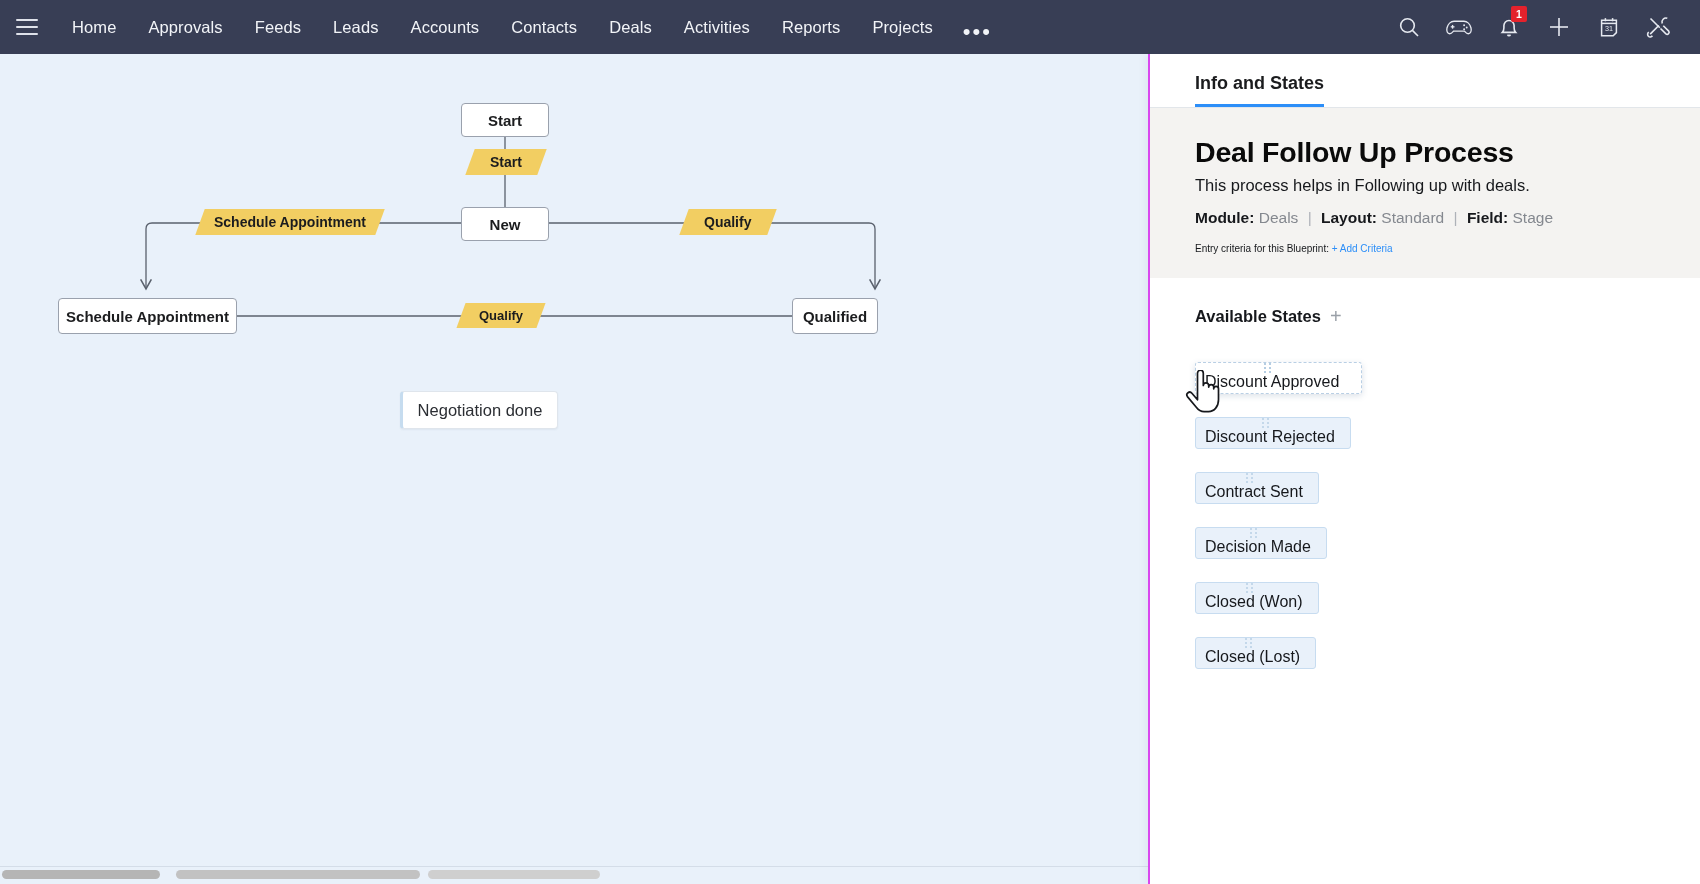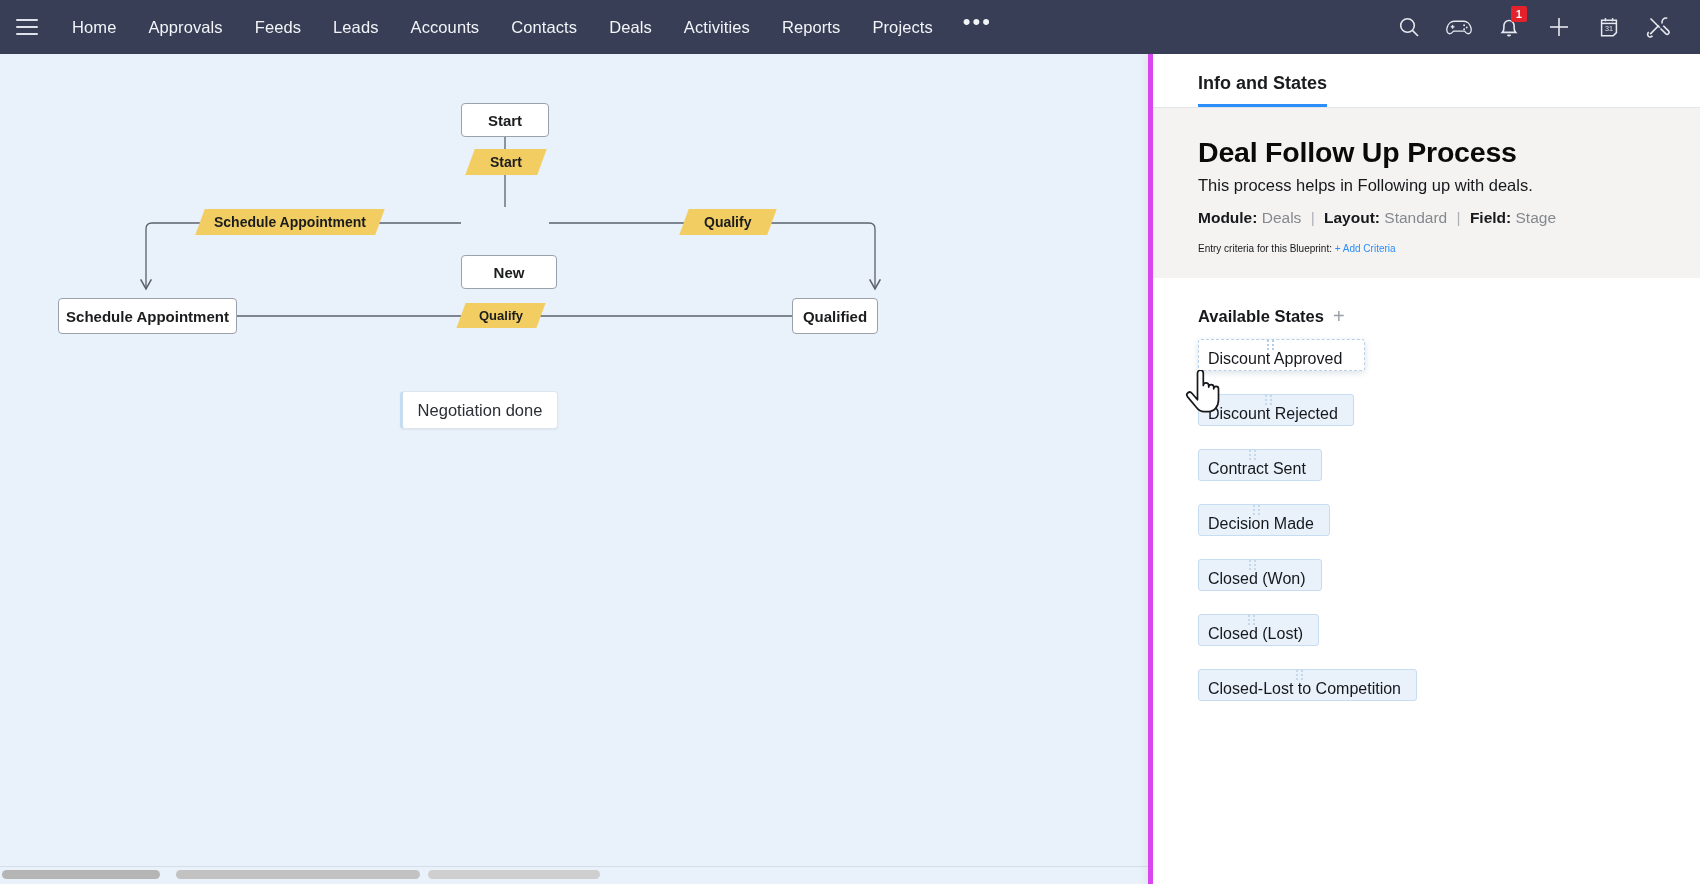--- a/index.html
+++ b/index.html
@@ -22,21 +22,21 @@
     z-index: 50;
   }
   .hamburger {
     width: 22px; height: 16px;
     margin-left: 16px; margin-right: 18px;
     display: flex; flex-direction: column; justify-content: space-between;
     cursor: pointer;
   }
   .hamburger span { display: block; height: 2px; width: 100%; background: #dfe2ea; border-radius: 1px; }
 
-  .navitems { display: flex; align-items: flex-start; }
+  .navitems { display: flex; align-items: flex-end; }
   .navitem {
     font-size: 16.5px;
     color: #f2f4f8;
     padding: 0 16px;
     line-height: 54px;
     white-space: nowrap;
     cursor: pointer;
     letter-spacing: .1px;
   }
   .navitem.dots { font-size: 22px; letter-spacing: 2px; padding: 0 14px; line-height: 44px; }
@@ -125,21 +125,21 @@
   .trans.small { font-size: 13px; }
 
   svg.edges { position: absolute; top: 0; left: 0; width: 1148px; height: 812px; z-index: 2; }
 
   
   #panel {
     position: absolute;
     top: 54px; left: 1148px;
     width: 552px; height: 830px;
     background: #ffffff;
-    border-left: 5px solid #d946ef;
+    border-left: 2px solid #d946ef;
     box-shadow: -3px 0 7px rgba(80,100,130,.07);
     overflow: hidden;
   }
   #panel-tabs {
     height: 54px;
     border-bottom: 1px solid #e2e6ea;
     padding-left: 45px;
     display: flex; align-items: flex-end;
   }
   .ptab {
@@ -167,21 +167,21 @@
   .metarow .val { color: #84888f; }
   .metarow .sep { color: #aeb2b8; padding: 0 5px; }
   .entryrow { font-size: 10px; color: #16181c; }
   .linkblue { color: #2c8ef8; cursor: pointer; }
 
   #panel-states { padding: 28px 45px 0 45px; }
   .states-head {
     font-size: 16.5px;
     font-weight: bold;
     color: #16181c;
-    margin-bottom: 2px;
+    margin-bottom: 25px;
     display: flex; align-items: center;
   }
   .plusicon {
     margin-left: 9px;
     font-size: 20px;
     color: #9aa0a8;
     font-weight: normal;
     line-height: 1;
     cursor: pointer;
   }
@@ -313,21 +313,21 @@
   </svg>
 
   <div class="node" style="left:461px; top:49px; width:88px; height:34px;">
     <span>Start</span>
   </div>
 
   <div class="trans" style="left:470px; top:95px; width:72px; height:26px;">
     <span>Start</span>
   </div>
 
-  <div class="node" style="left:461px; top:153px; width:96px; height:34px;margin-top:48px;">
+  <div class="node" style="left:461px; top:153px; width:88px; height:34px;">
     <span>New</span>
   </div>
 
   <div class="trans" style="left:200px; top:155px; width:180px; height:26px;">
     <span>Schedule Appointment</span>
   </div>
 
   <div class="trans" style="left:684px; top:155px; width:88px; height:26px;">
     <span>Qualify</span>
   </div>
@@ -459,33 +459,20 @@
             <i></i>
             <i></i>
             <i></i>
             <i></i>
             <i></i>
             <i></i>
           </span>
         <span>Closed (Lost)</span>
       </div>
     </div>
-    <div class="chiprow">
-      <div class="statechip">
-        <span class="grip">
-            <i></i>
-            <i></i>
-            <i></i>
-            <i></i>
-            <i></i>
-            <i></i>
-          </span>
-        <span>Closed-Lost to Competition</span>
-      </div>
-    </div>
   </div>
 </div>
 
 <div id="cursor">
   <svg width="40" height="46" viewBox="0 0 40 46">
     <path d="M12.5 3.2c0-1.7 1.3-3 2.9-3s2.9 1.3 2.9 3v12.3c0-1.5 1.2-2.7 2.7-2.7s2.7 1.2 2.7 2.7v1.6c0-1.4 1.1-2.5 2.5-2.5s2.5 1.1 2.5 2.5v1.7c0-1.3 1.1-2.4 2.4-2.4s2.4 1.1 2.4 2.4v10.9c0 6.6-4.1 11.9-10 11.9h-4.4c-3.4 0-5.6-1.4-7.8-4.4L2.4 26.6c-.9-1.3-.6-3 .6-3.9 1.2-.9 2.9-.7 3.9.5l5.6 6.6z" fill="#ffffff" stroke="#16181c" stroke-width="1.7" stroke-linejoin="round"></path>
   </svg>
 </div>
 
 </body></html>

